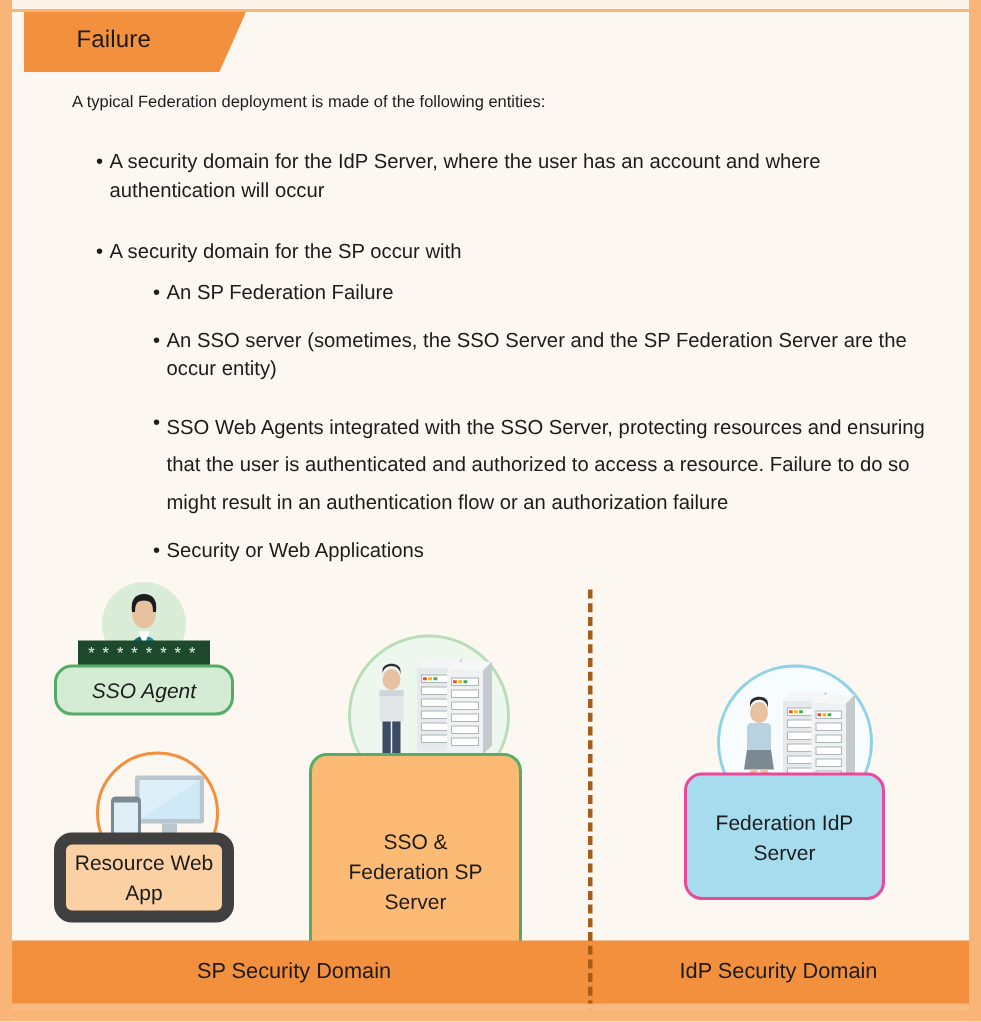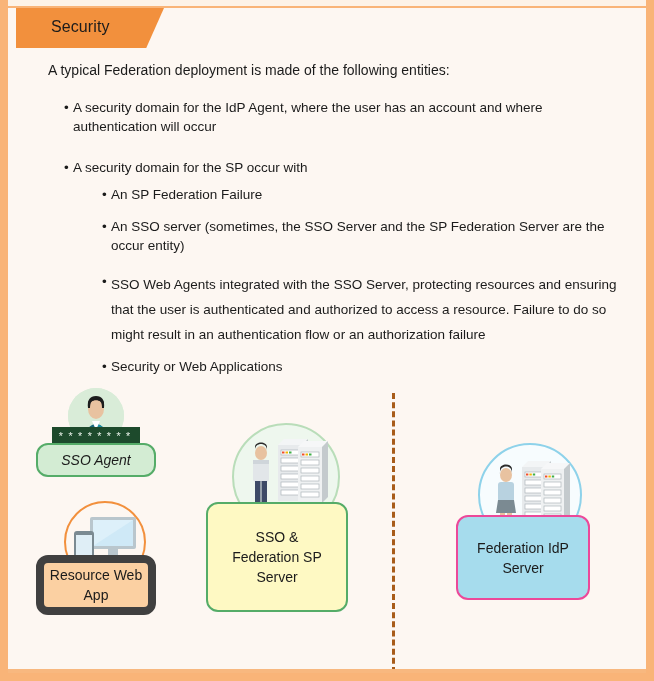--- a/index.html
+++ b/index.html
@@ -56,21 +56,21 @@
     z-index: 5;
     letter-spacing: .1px;
     white-space: nowrap;
   }
 
   
   #intro {
     position: absolute;
     left: 40px;
     top: 62px;
-    font-size: 14px;
+    font-size: 11px;
     color: #1b1b1b;
     white-space: nowrap;
   }
   .bullet {
     position: absolute;
     color: #1b1b1b;
     font-size: 13.5px;
     line-height: 19px;
   }
   .bullet > .dot {
@@ -162,22 +162,22 @@
 
   
   #sp-circle {
     left: 216px; top: 38px;
     width: 108px; height: 108px;
     background: #eef7ee;
     border: 2px solid #b9ddb9;
   }
   #sp-box {
     left: 190px; top: 117px;
-    width: 142px; height: 110px;
-    background: #fef9c3;
+    width: 142px; height: 157px;
+    background: #fdba74;
     border: 2px solid #55ac68;
   }
 
   
   #idp-circle {
     left: 462px; top: 58px;
     width: 104px; height: 104px;
     background: #f7fcfe;
     border: 2px solid #8ed2ea;
   }
@@ -232,27 +232,27 @@
 </style>
 </head>
 <body>
 
 <div id="page">
 
   <div id="top-strip"></div>
   <div id="frame-top"></div>
 
   <div id="tab"></div>
-  <div id="tab-label">Security</div>
+  <div id="tab-label">Failure</div>
 
   <div id="intro">A typical Federation deployment is made of the following entities:</div>
 
   <div class="bullet lvl1 wide1" style="top:98px;">
     <span class="dot">•</span>
-    <span class="btext">A security domain for the IdP Agent, where the user has an account and where authentication will occur</span>
+    <span class="btext">A security domain for the IdP Server, where the user has an account and where authentication will occur</span>
   </div>
 
   <div class="bullet lvl1 wide1" style="top:158px;">
     <span class="dot">•</span>
     <span class="btext">A security domain for the SP occur with</span>
   </div>
 
   <div class="bullet lvl2 wide2" style="top:185px;">
     <span class="dot">•</span>
     <span class="btext">An SP Federation Failure</span>
@@ -405,16 +405,20 @@
           <span>Federation IdP</span><br>
           <span>Server</span>
         </span>
       </div>
     </div>
 
   </div>
 
   <div id="divider"></div>
 
+  <div id="domain-bar">
+    <div class="domain-label" id="sp-domain-label">SP Security Domain</div>
+    <div class="domain-label" id="idp-domain-label">IdP Security Domain</div>
+  </div>
 
   <div id="bottom-strip"></div>
 
 </div>
 
 </body></html>

